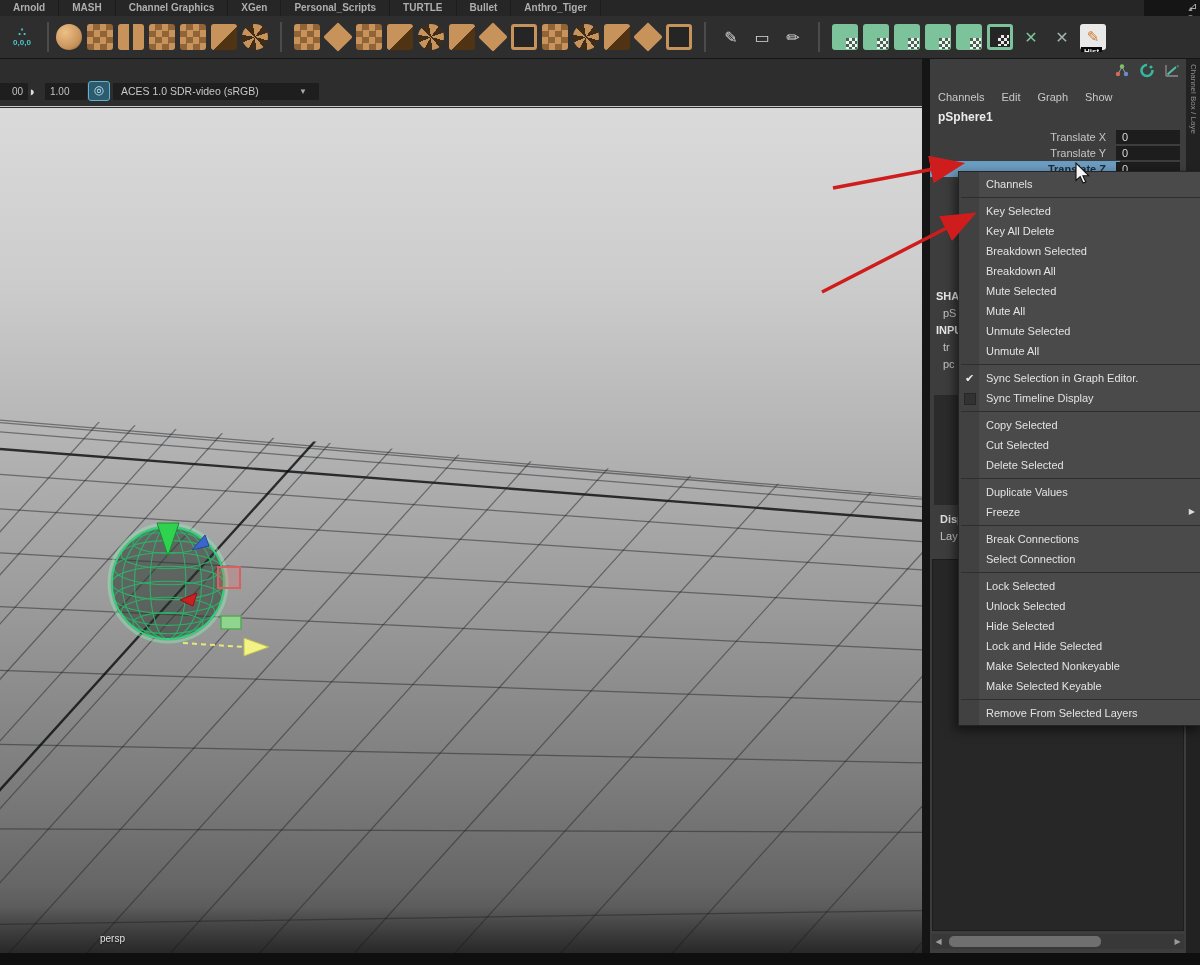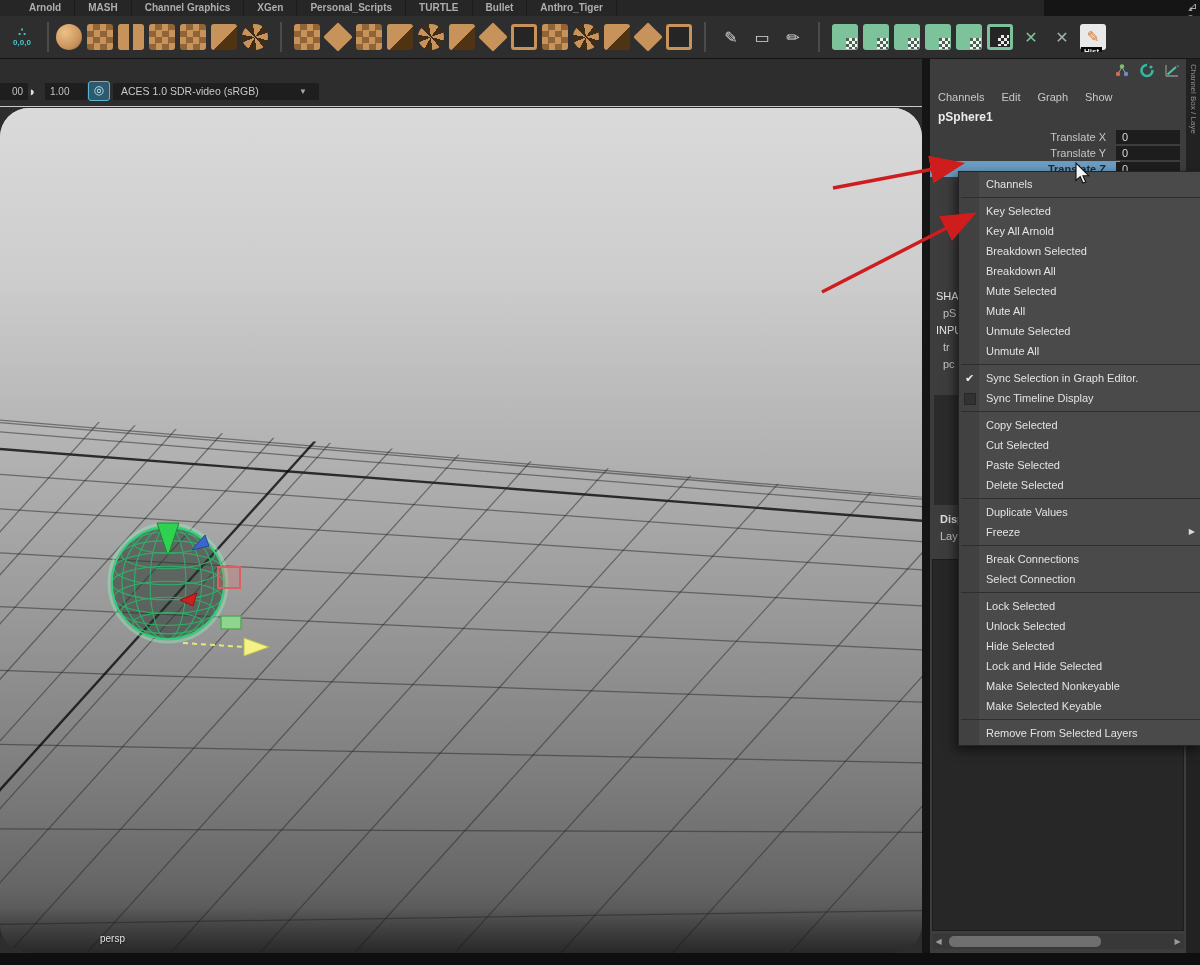--- a/index.html
+++ b/index.html
@@ -1,21 +1,21 @@
 <!DOCTYPE html>
 <html><head>
 <meta charset="utf-8">
 <style>
   html,body{margin:0;padding:0;}
   body{width:1200px;height:965px;position:relative;overflow:hidden;background:#151515;
        font-family:"Liberation Sans",sans-serif;-webkit-font-smoothing:antialiased;}
 
   
-  #tabbar{position:absolute;left:0;top:0;width:1028px;height:16px;background:#262626;
-          display:flex;align-items:flex-start;z-index:3;padding-left:16px;}
+  #tabbar{position:absolute;left:0;top:0;width:1144px;height:16px;background:#262626;
+          display:flex;align-items:flex-start;z-index:3;}
   .tab{padding:0 13px;font-size:10px;font-weight:bold;color:#aeaeae;border-right:1px solid #1c1c1c;
        height:16px;line-height:16px;white-space:nowrap;}
   #corner-glyph{position:absolute;right:3px;top:1px;color:#cdcdcd;font-size:9px;z-index:5;}
 
   
   #shelf{position:absolute;left:0;top:16px;width:1200px;height:43px;background:#2e2e2e;
          border-bottom:1px solid #161616;display:flex;align-items:center;padding:0 4px;
          box-sizing:border-box;z-index:3;}
   #origin-tool{width:36px;text-align:center;color:#4cc6cb;font-size:8px;font-weight:bold;line-height:1.1;flex:0 0 auto;}
   #origin-tool .g{font-size:12px;display:block;color:#4cc6cb;}
@@ -49,21 +49,21 @@
          line-height:17px;padding:0 5px;}
   #exposure{left:-8px;width:26px;text-align:right;}
   #contrast-icon{position:absolute;left:27px;bottom:6px;color:#e0e0e0;font-size:13px;line-height:17px;background:transparent;}
   #gamma{left:45px;width:32px;}
   #cs-icon{position:absolute;left:88px;bottom:5px;width:20px;height:18px;background:#2e5a6e;
            border:1px solid #58b7d4;border-radius:3px;color:#bfe8f2;font-size:12px;text-align:center;line-height:17px;}
   #cs-dd{left:113px;width:168px;color:#c8c8c8;font-size:10.5px;padding:0 8px;margin-top:14px;}
   #cs-arrow{left:287px;width:22px;text-align:center;color:#a8a8a8;font-size:8px;}
 
   #vp3d{position:absolute;left:0;top:49px;width:922px;height:845px;overflow:hidden;
-        background:linear-gradient(#dadada 0%,#cdcdcd 20%,#b3b3b3 40%,#999 60%,#7c7c7c 80%,#666 92%,#474747 100%);border-radius:29px;}
+        background:linear-gradient(#dadada 0%,#cdcdcd 20%,#b3b3b3 40%,#999 60%,#7c7c7c 80%,#666 92%,#474747 100%);}
   #grid-svg,#overlay-svg{position:absolute;left:0;top:0;}
   #sky{position:absolute;inset:0;
        background:linear-gradient(#dadada 0%,#cdcdcd 20%,#b3b3b3 40%,#999 60%,#7c7c7c 80%,#666 92%,#474747 100%);
        clip-path:polygon(0 0,100% 0,100% 46%,0 36.1%);}
   #vp-fade{position:absolute;left:0;bottom:0;width:100%;height:46px;
            background:linear-gradient(rgba(20,20,20,0),rgba(16,16,16,.55));}
   #persp-label{position:absolute;left:100px;bottom:9px;color:#e2e2e2;font-size:10px;
                text-shadow:0 1px 2px rgba(0,0,0,.65);}
 
   
@@ -74,21 +74,21 @@
   #rp-object{position:absolute;top:51px;left:8px;font-size:12px;font-weight:bold;color:#ebebeb;}
   #ch-rows{position:absolute;top:70px;left:0;right:6px;}
   .ch-row{display:flex;height:16px;align-items:center;margin-bottom:0;}
   .ch-label{flex:1;text-align:right;padding-right:10px;font-size:11px;color:#c6c6c6;line-height:16px;padding-left:13px;}
   .ch-value{width:58px;height:14px;background:#1d1d1d;color:#dadada;font-size:11px;line-height:14px;
             padding-left:6px;}
   .ch-row.sel .ch-label{background:#6b9cc1;color:#1d2a34;font-weight:bold;}
   .ch-row.sel{background:linear-gradient(90deg,#6b9cc1 0 76%,transparent 76%);}
   #sections{position:absolute;top:229px;left:6px;width:27px;overflow:hidden;}
   .clip-line{height:17px;line-height:17px;font-size:11px;color:#c4c4c4;white-space:nowrap;}
-  .clip-line.hd{font-weight:normal;color:#e6e6e6;}
+  .clip-line.hd{font-weight:bold;color:#e6e6e6;}
   .clip-line.ind{padding-left:7px;}
   #mini-box{position:absolute;top:336px;left:4px;width:27px;height:110px;background:#2b2b2b;}
   #layer-labels{position:absolute;top:452px;left:10px;}
   #layer-labels .clip-line:first-child{font-weight:bold;color:#dedede;}
   #layers-panel{position:absolute;top:500px;left:2px;width:252px;bottom:22px;background:#272727;
                 border:1px solid #1d1d1d;box-sizing:border-box;}
   #hscroll{position:absolute;bottom:4px;left:2px;width:252px;height:15px;background:#383838;
            display:flex;align-items:center;}
   .hs-arrow{width:13px;text-align:center;color:#9a9a9a;font-size:8px;flex:0 0 auto;}
   #hs-thumb{width:152px;height:11px;background:#6f6f6f;border-radius:5px;margin-left:4px;flex:0 0 auto;}
@@ -333,34 +333,33 @@
 </div>
 <div id="side-strip">
   <div id="side-tab-label">Channel Box / Laye</div>
 </div>
 <div id="bottom-band"></div>
 
 <div id="ctx-menu">
     <div class="m-item m-title"><span class="m-gutter"></span><span class="m-label">Channels</span></div>
     <div class="m-sep"></div>
     <div class="m-item"><span class="m-gutter"></span><span class="m-label">Key Selected</span></div>
-    <div class="m-item"><span class="m-gutter"></span><span class="m-label">Key All Arnold</span></div>
+    <div class="m-item"><span class="m-gutter"></span><span class="m-label">Key All Delete</span></div>
     <div class="m-item"><span class="m-gutter"></span><span class="m-label">Breakdown Selected</span></div>
     <div class="m-item"><span class="m-gutter"></span><span class="m-label">Breakdown All</span></div>
     <div class="m-item"><span class="m-gutter"></span><span class="m-label">Mute Selected</span></div>
     <div class="m-item"><span class="m-gutter"></span><span class="m-label">Mute All</span></div>
     <div class="m-item"><span class="m-gutter"></span><span class="m-label">Unmute Selected</span></div>
     <div class="m-item"><span class="m-gutter"></span><span class="m-label">Unmute All</span></div>
     <div class="m-sep"></div>
     <div class="m-item"><span class="m-gutter">✔</span><span class="m-label">Sync Selection in Graph Editor.</span></div>
     <div class="m-item"><span class="m-gutter box"></span><span class="m-label">Sync Timeline Display</span></div>
     <div class="m-sep"></div>
     <div class="m-item"><span class="m-gutter"></span><span class="m-label">Copy Selected</span></div>
     <div class="m-item"><span class="m-gutter"></span><span class="m-label">Cut Selected</span></div>
-    <div class="m-item"><span class="m-gutter"></span><span class="m-label">Paste Selected</span></div>
     <div class="m-item"><span class="m-gutter"></span><span class="m-label">Delete Selected</span></div>
     <div class="m-sep"></div>
     <div class="m-item"><span class="m-gutter"></span><span class="m-label">Duplicate Values</span></div>
     <div class="m-item"><span class="m-gutter"></span><span class="m-label">Freeze</span><span class="m-arrow">▶</span></div>
     <div class="m-sep"></div>
     <div class="m-item"><span class="m-gutter"></span><span class="m-label">Break Connections</span></div>
     <div class="m-item"><span class="m-gutter"></span><span class="m-label">Select Connection</span></div>
     <div class="m-sep"></div>
     <div class="m-item"><span class="m-gutter"></span><span class="m-label">Lock Selected</span></div>
     <div class="m-item"><span class="m-gutter"></span><span class="m-label">Unlock Selected</span></div>

